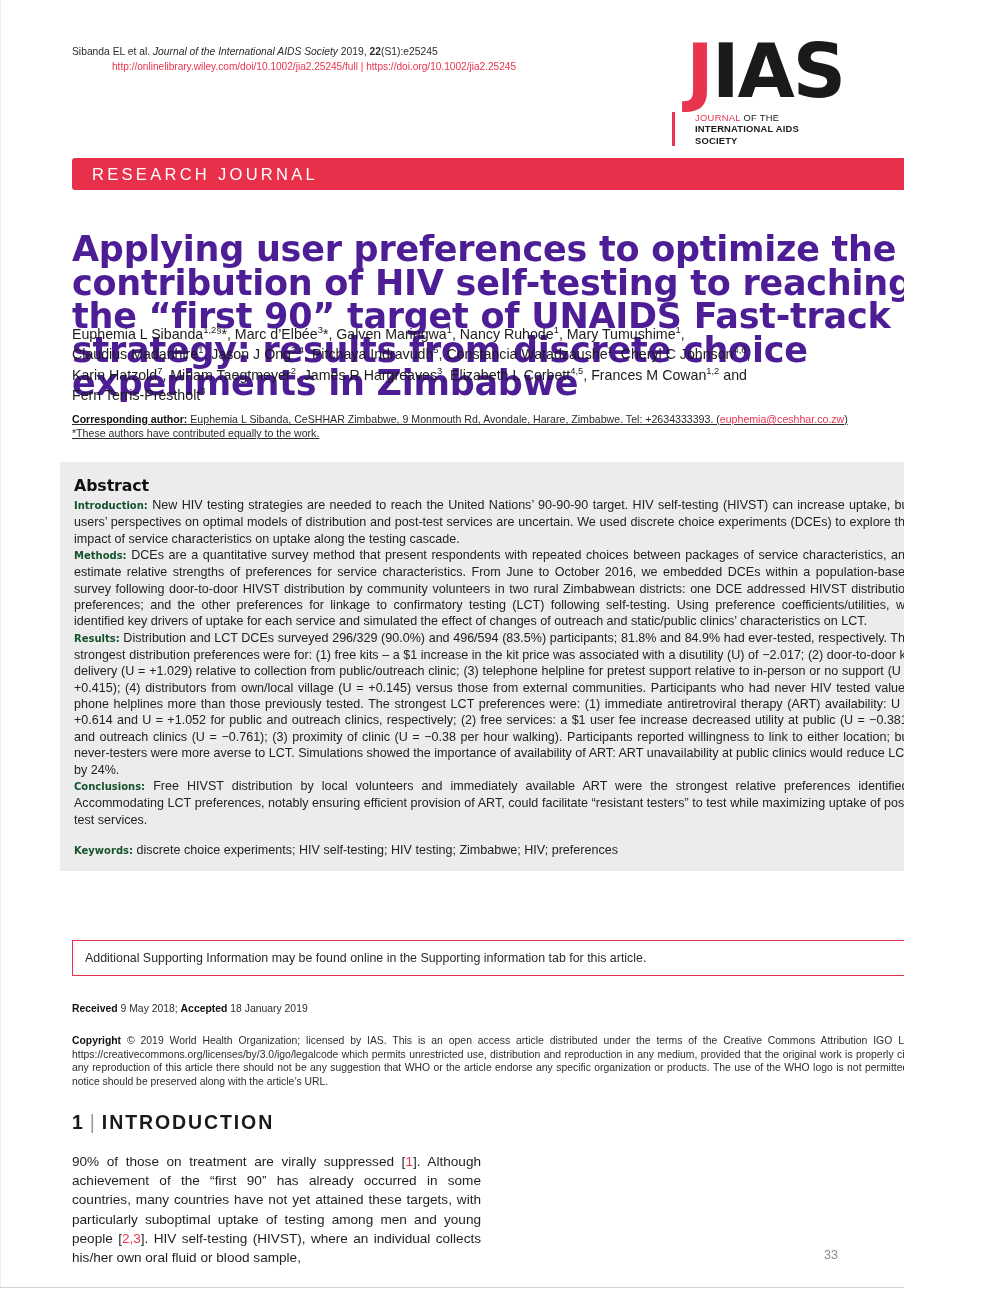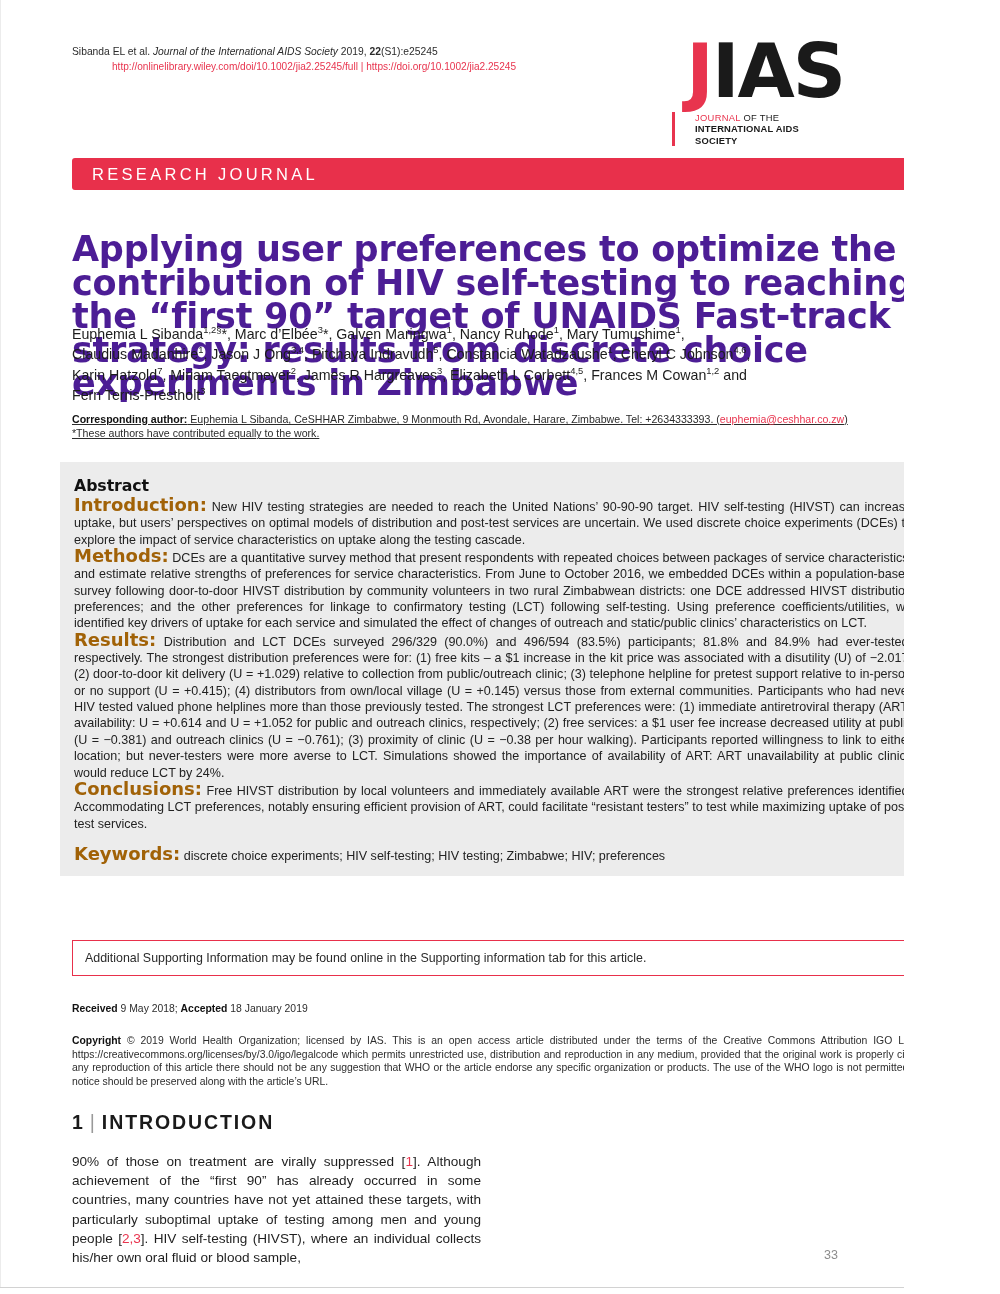--- a/index.html
+++ b/index.html
@@ -178,23 +178,23 @@
   }
   .abstract p {
     margin: 0;
     font-size: 12.55px;
     line-height: 16.35px;
     text-align: justify;
     color: #222;
   }
   .abstract p b {
     font-weight: bold;
-    color: #a16207;
+    color: #14532d;
     font-family: "DejaVu Sans", sans-serif;
-    font-size: 18px;
+    font-size: 10px;
   }
   .abstract p.keywords { margin-top: 14px; }
 
   
   .supp {
     position: absolute;
     left: 72px;
     top: 940px;
     width: 856px;
     height: 36px;

